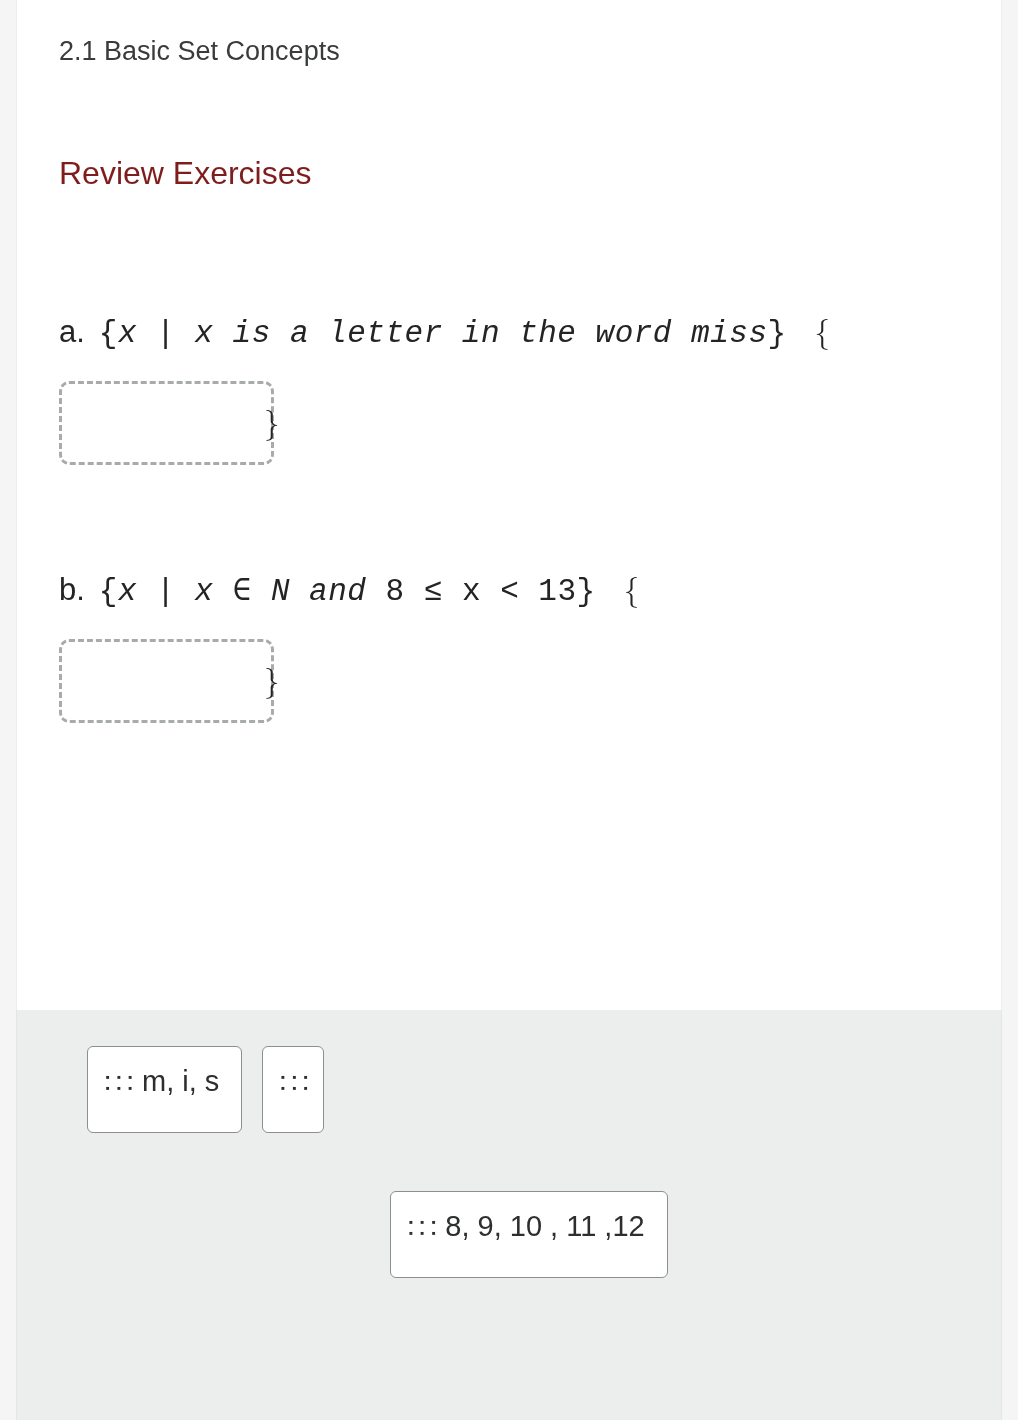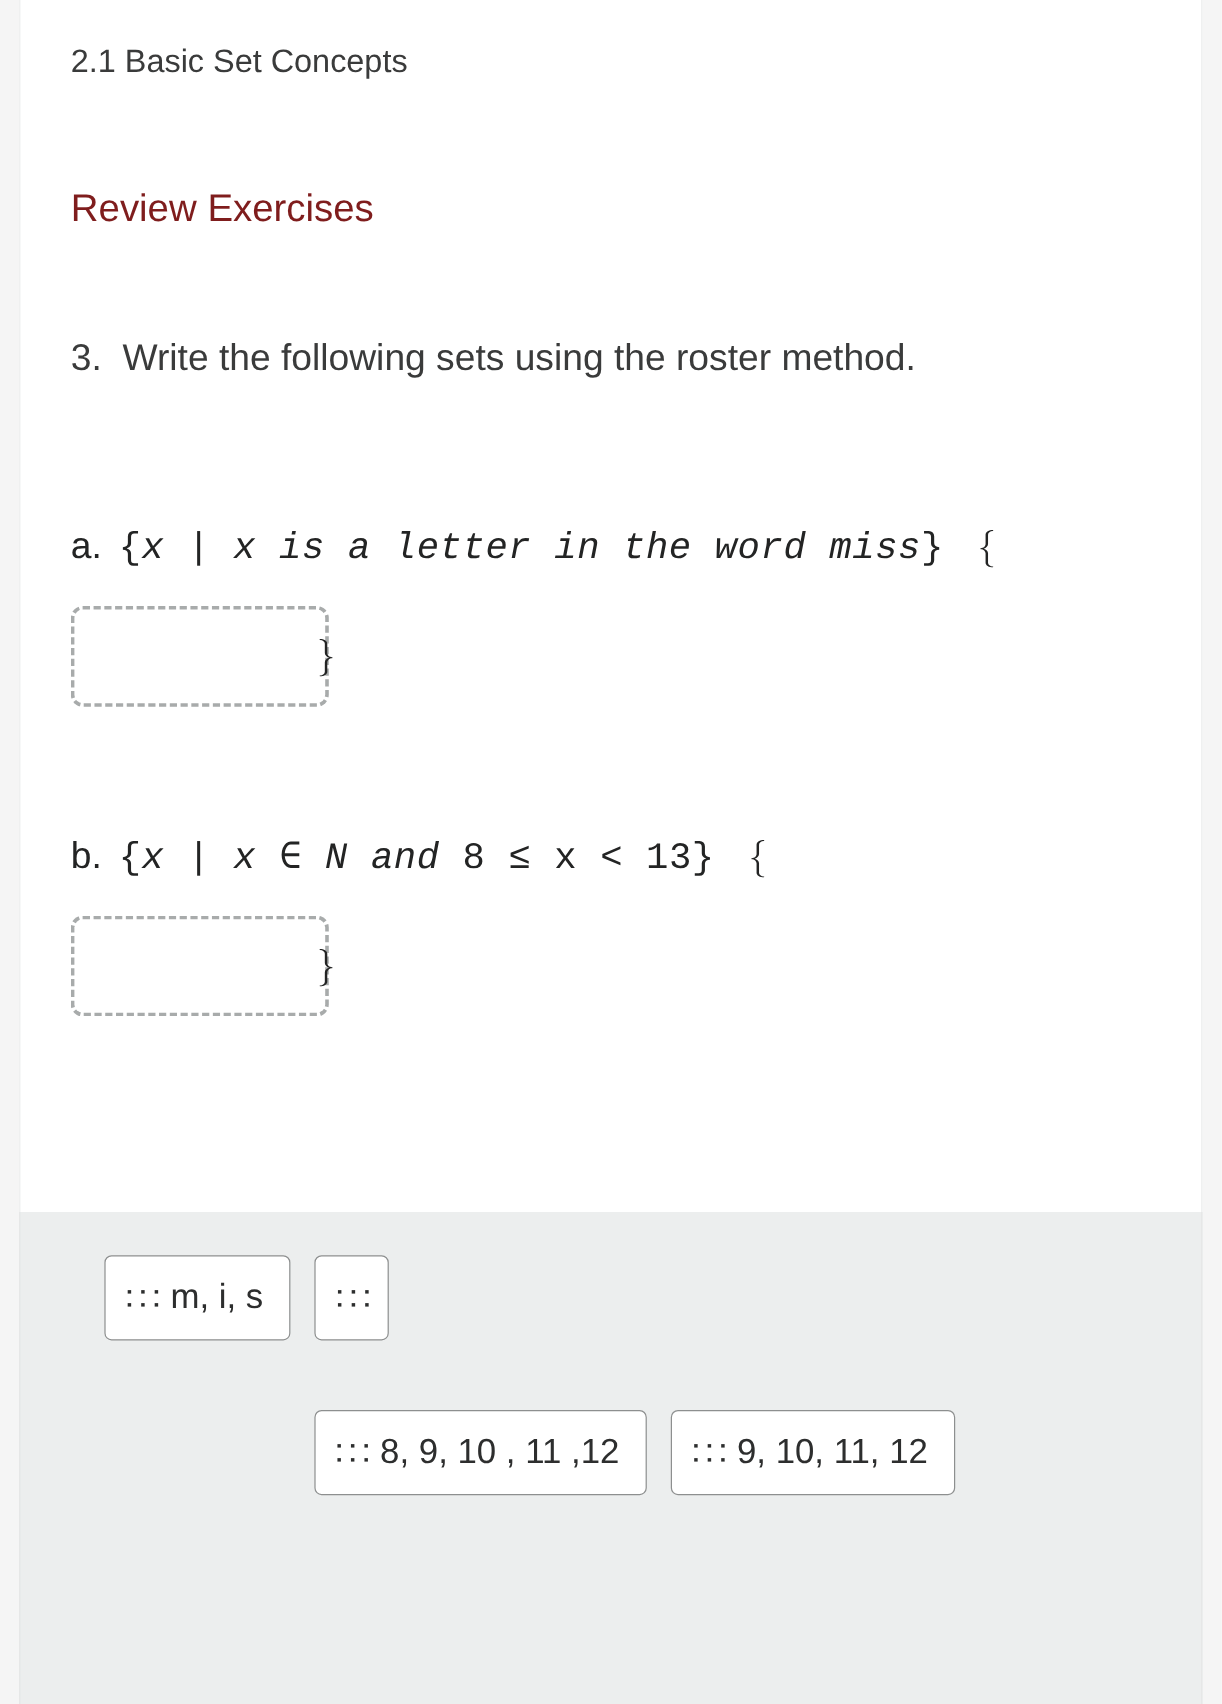--- a/index.html
+++ b/index.html
@@ -91,21 +91,21 @@
     column-gap: 20px;
     align-items: center;
   }
   .row-wrap { display: flex; gap: 20px; justify-content: center; width: 100%; }
   .row1 { justify-content: flex-start; }
   .row2 { justify-content: center; padding-left: 40px; margin-top: 32px; }
   .tile {
     background: #ffffff;
     border: 1.5px solid #8d8f8f;
     border-radius: 6px;
-    padding: 18px 22px 18px 18px;
+    padding: 18px 22px 34px 18px;
     display: inline-flex;
     align-items: center;
     gap: 16px;
     font-size: 29px;
     color: #2d2e2e;
     cursor: grab;
     user-select: none;
   }
   .tile .grip {
     display: inline-block;
@@ -122,24 +122,20 @@
     font-size: 6px;
   }
 </style>
 </head>
 <body>
 
 <div class="page">
   <div class="section-title">2.1 Basic Set Concepts</div>
   <div class="subheading">Review Exercises</div>
 
-  <div class="question-stem">
-    <span>3.</span>&nbsp;
-    <span>Write the following sets using the roster method.</span>
-  </div>
 
   <div class="subq">
     <span class="label">a.</span>
     <span class="math">
       <span class="up">{</span><span>x</span><span class="up"> | </span><span>x</span><span> is a letter in the word miss</span><span class="up">}</span>
     </span>
     <span class="tail">{</span>
   </div>
   <div class="dropzone-row">
     <div class="dropzone"></div>
@@ -168,19 +164,15 @@
       </div>
       <div class="tile">
         <span class="grip"></span>
       </div>
     </div>
     <div class="row-wrap row2">
       <div class="tile">
         <span class="grip"></span>
         <span>8, 9, 10 , 11 ,12</span>
       </div>
-      <div class="tile">
-        <span class="grip"></span>
-        <span>9, 10, 11, 12</span>
-      </div>
     </div>
   </div>
 </div>
 
 </body></html>

